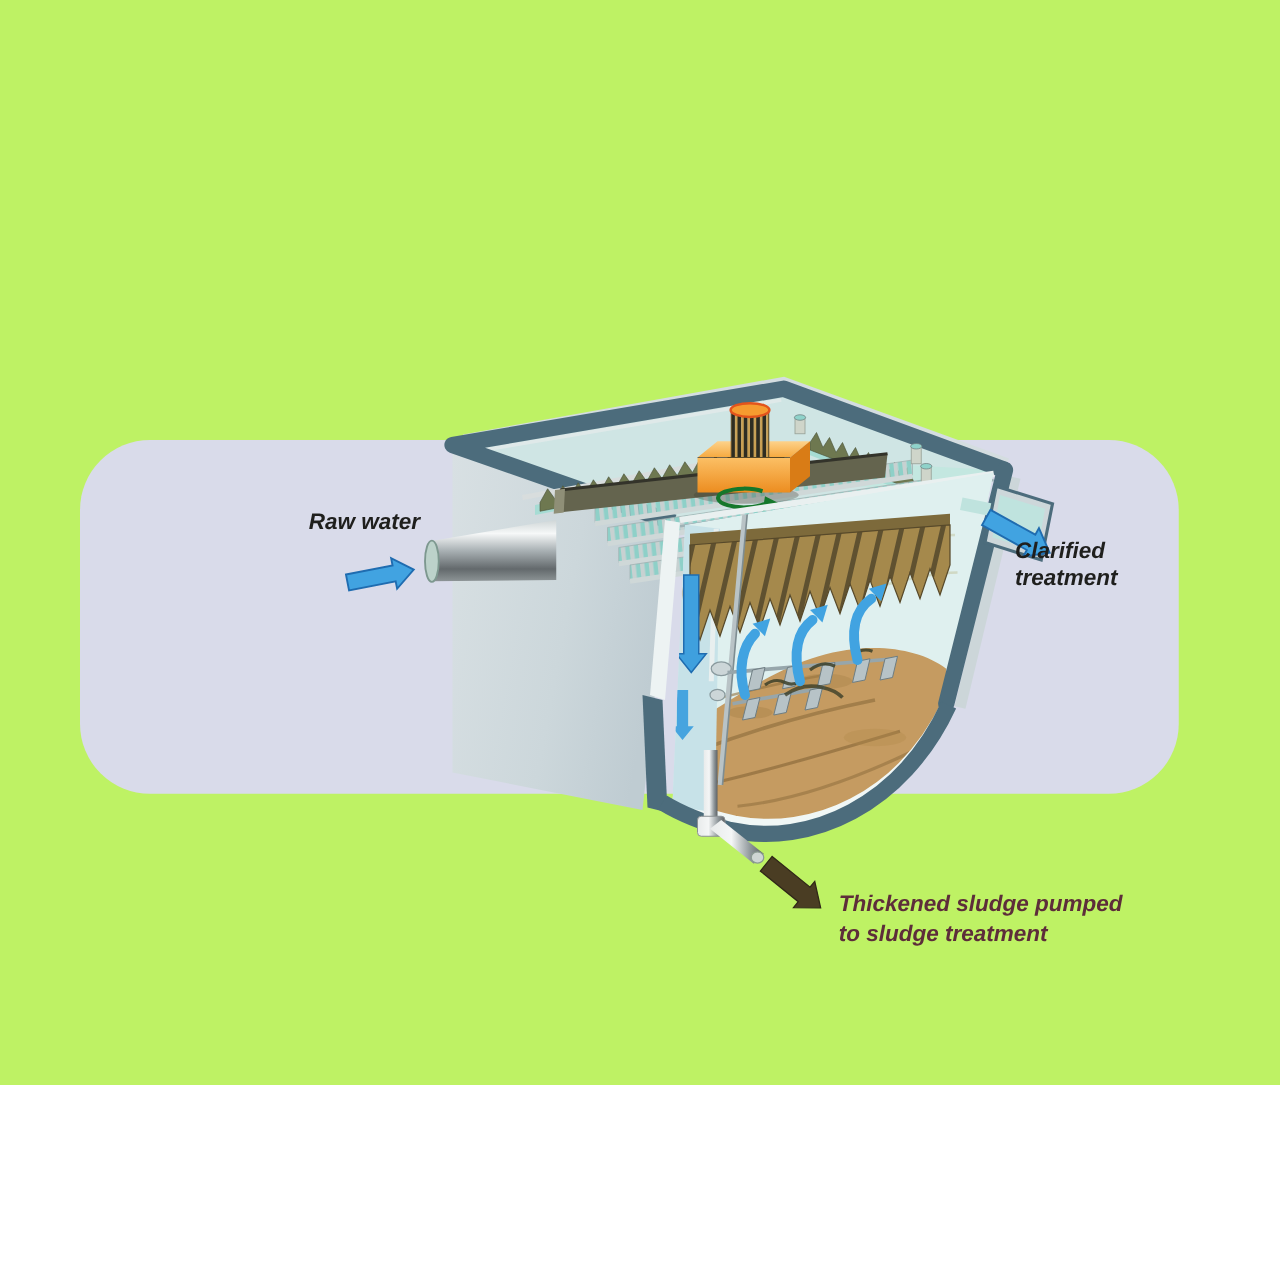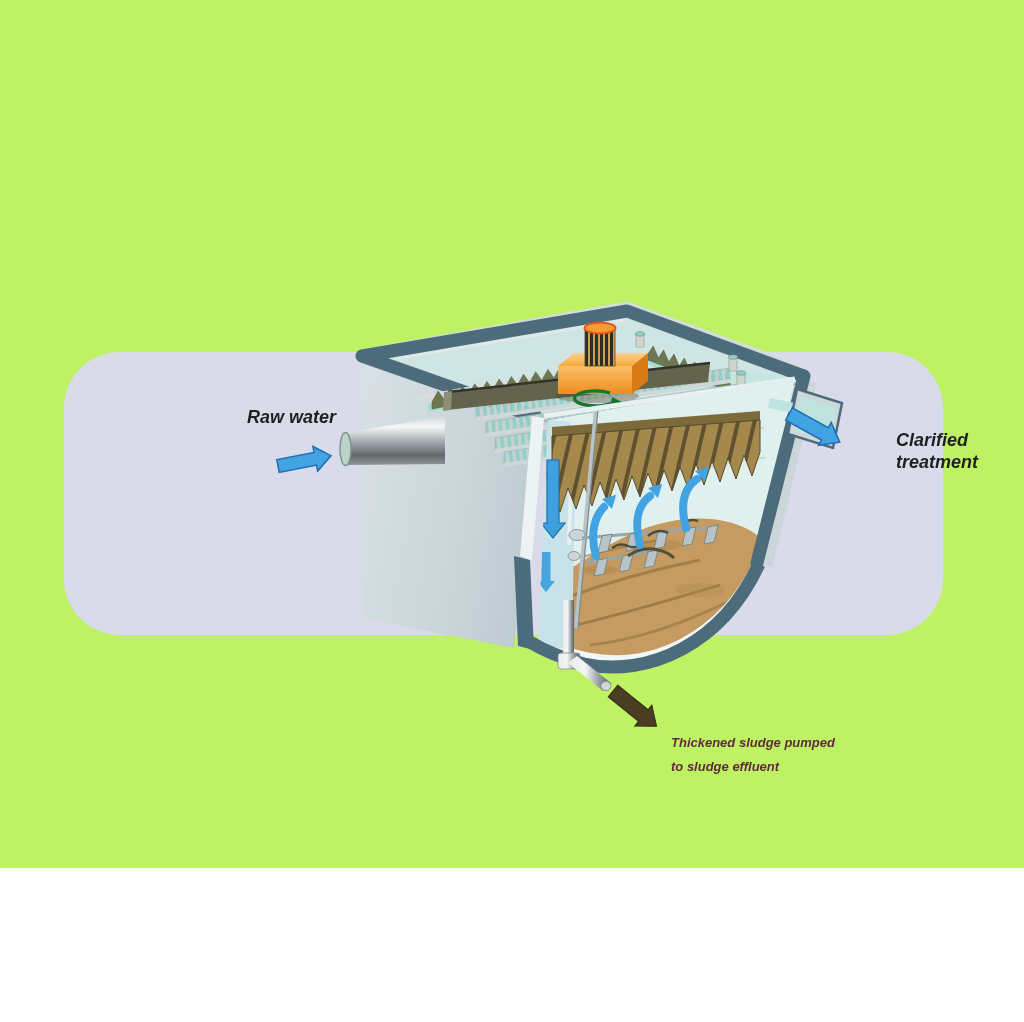--- a/index.html
+++ b/index.html
@@ -3,21 +3,21 @@
 <meta charset="utf-8">
 <style>
   html,body{margin:0;padding:0;background:#ffffff;}
   .stage{position:relative;width:1024px;height:868px;background:#bef264;overflow:hidden;
          font-family:"Liberation Sans",sans-serif;}
   .band{position:absolute;left:64px;top:352px;width:879px;height:283px;
         border-radius:56px;background:#d9dbea;}
   .diagram-svg{position:absolute;left:0;top:0;width:1024px;height:1022px;}
   .lbl{position:absolute;font:italic 700 18px/22px "Liberation Sans",sans-serif;
        color:#1f1f1d;white-space:nowrap;}
-  .lbl.maroon{color:#5d2d3a;font-size:13px;line-height:24px;margin-top:20px;}
+  .lbl.maroon{color:#5d2d3a;font-size:18px;line-height:24px;}
 </style>
 </head>
 <body>
 
 <div class="stage">
 
   <div class="band"></div>
 
   <svg class="diagram-svg" viewBox="0 0 1024 1022">
     <defs>
@@ -258,23 +258,23 @@
     </g>
     <g>
       <polygon points="0,-7.5 39,-7.5 39,-13.5 56,0 39,13.5 39,7.5 0,7.5" transform="translate(613,691) rotate(39)" fill="#4a3d23" stroke="#2f2717" stroke-width="1"></polygon>
     </g>
   </svg>
 
   <div class="lbl" style="left:247px;top:406px;">
     <span>Raw water</span>
   </div>
 
-  <div class="lbl" style="left:896px;top:429px;">
+  <div class="lbl" style="left:812px;top:429px;">
     <div>Clarified</div>
     <div>treatment</div>
   </div>
 
   <div class="lbl maroon" style="left:671px;top:711px;">
     <div>Thickened sludge pumped</div>
-    <div>to sludge effluent</div>
+    <div>to sludge treatment</div>
   </div>
 
 </div>
 
 </body></html>

